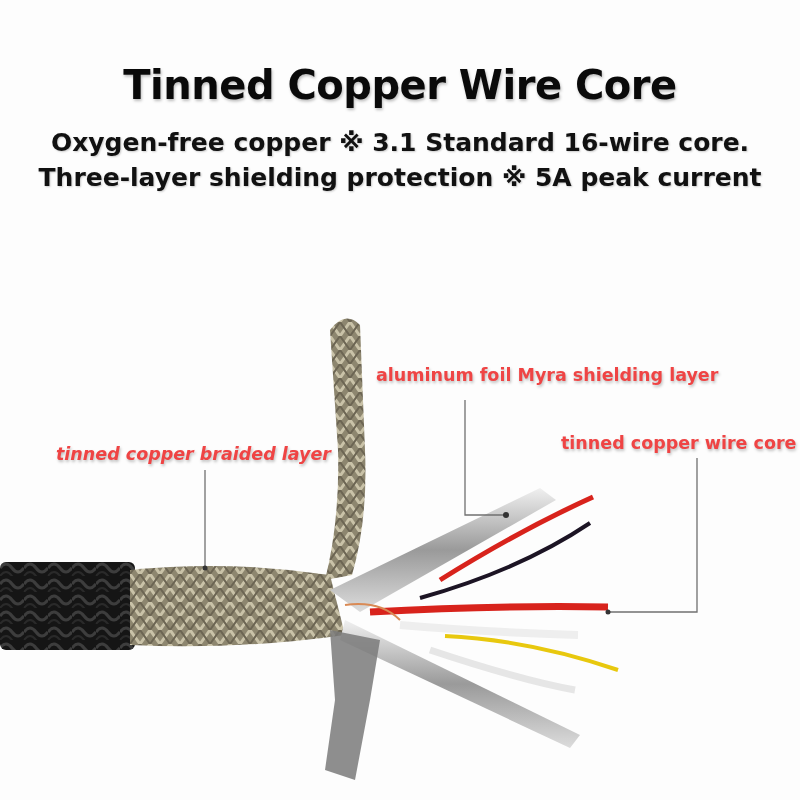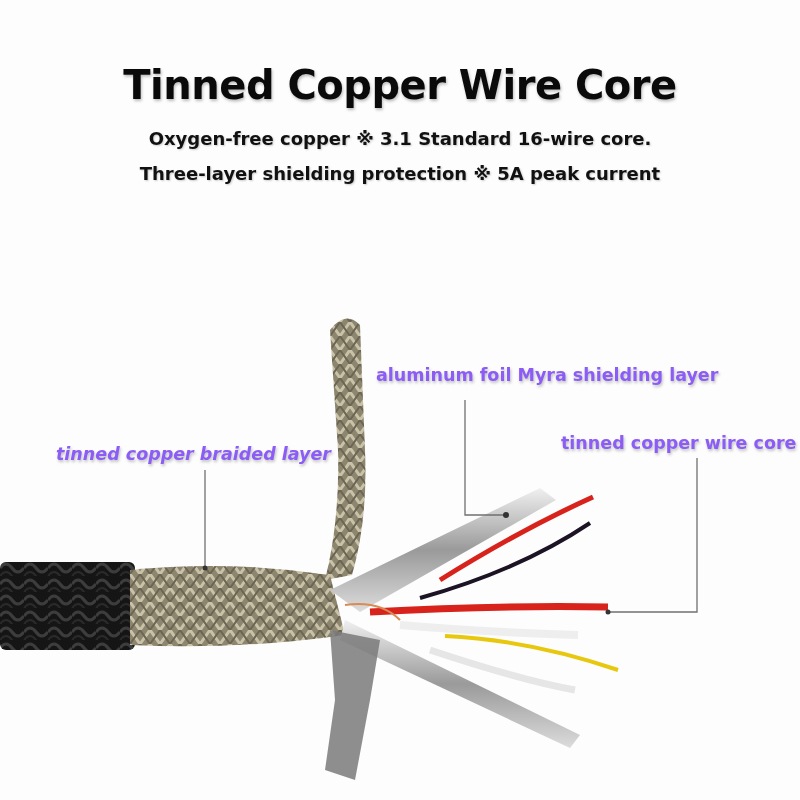--- a/index.html
+++ b/index.html
@@ -8,27 +8,27 @@
       background: #fdfdfd;
       font-family: "DejaVu Sans", "Liberation Sans", sans-serif;
     }
     .title {
       position: absolute; left: 0; width: 800px; top: 62px; text-align: center;
       font-size: 40px; font-weight: bold; color: #0a0a0a; letter-spacing: -0.5px;
       text-shadow: 1px 2px 3px rgba(0,0,0,0.25);
     }
     .subline {
       position: absolute; left: 0; width: 800px; text-align: center;
-      font-size: 18px; font-weight: bold; color: #111;
+      font-size: 25px; font-weight: bold; color: #111;
       text-shadow: 1px 1px 2px rgba(0,0,0,0.2);
     }
     .sub1 { top: 128px; }
     .sub2 { top: 163px; }
     .label {
-      position: absolute; font-size: 17.5px; font-weight: bold; color: #8b5cf6;
+      position: absolute; font-size: 17.5px; font-weight: bold; color: #ef4444;
       text-shadow: 1px 2px 3px rgba(0,0,0,0.25); white-space: nowrap;
     }
     svg.art { position: absolute; left: 0; top: 0; }
   </style>
 </head>
 <body>
 
 <svg class="art" width="800" height="800" viewBox="0 0 800 800">
   <defs>
     <pattern id="weave" width="24" height="16" patternUnits="userSpaceOnUse">

